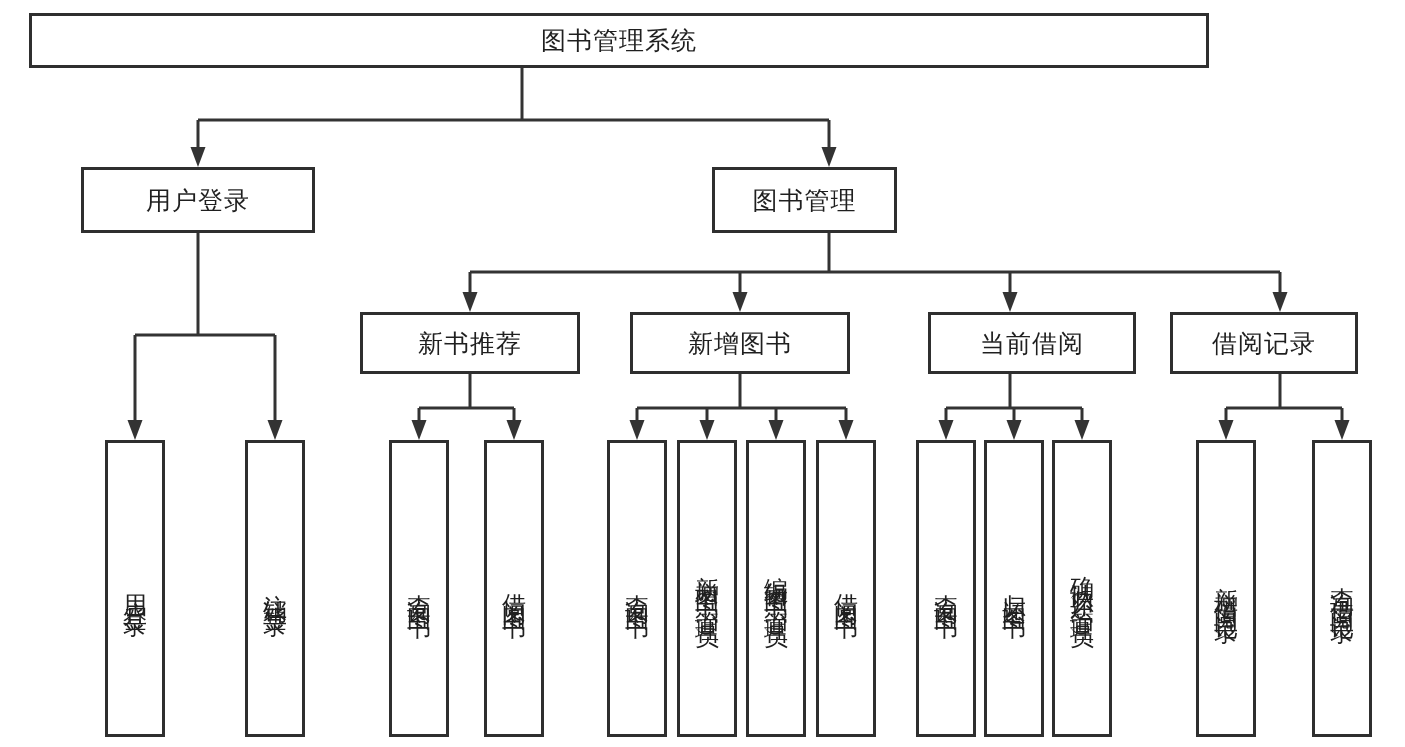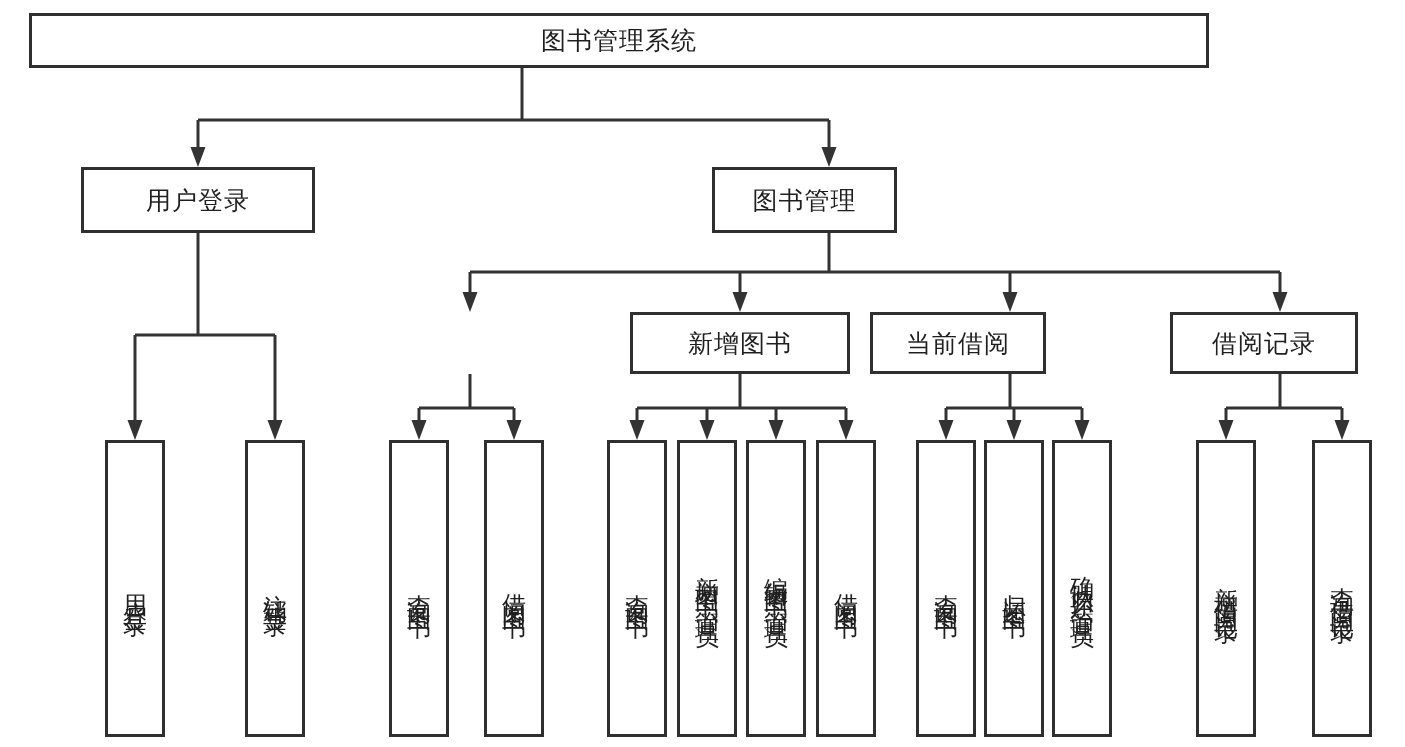--- a/index.html
+++ b/index.html
@@ -142,24 +142,27 @@
     <span class="label">图书管理系统</span>
   </div>
 
   <div class="node hbox" style="left:81px; top:167px; width:234px; height:66px;">
     <span class="label">用户登录</span>
   </div>
   <div class="node hbox" style="left:712px; top:167px; width:185px; height:66px;">
     <span class="label">图书管理</span>
   </div>
 
+  <div class="node hbox" style="left:360px; top:312px; width:220px; height:62px;">
+    <span class="label">新书推荐</span>
+  </div>
   <div class="node hbox" style="left:630px; top:312px; width:220px; height:62px;">
     <span class="label">新增图书</span>
   </div>
-  <div class="node hbox" style="left:870px; top:312px; width:176px; height:62px;align-items:center;">
+  <div class="node hbox" style="left:928px; top:312px; width:208px; height:62px;align-items:center;">
     <span class="label">当前借阅</span>
   </div>
   <div class="node hbox" style="left:1170px; top:312px; width:188px; height:62px;">
     <span class="label">借阅记录</span>
   </div>
 
   <div class="node vbox" style="left:105px; top:440px; width:60px; height:297px;">
     <span class="label">用户登录</span>
   </div>
   <div class="node vbox" style="left:245px; top:440px; width:60px; height:297px;">

